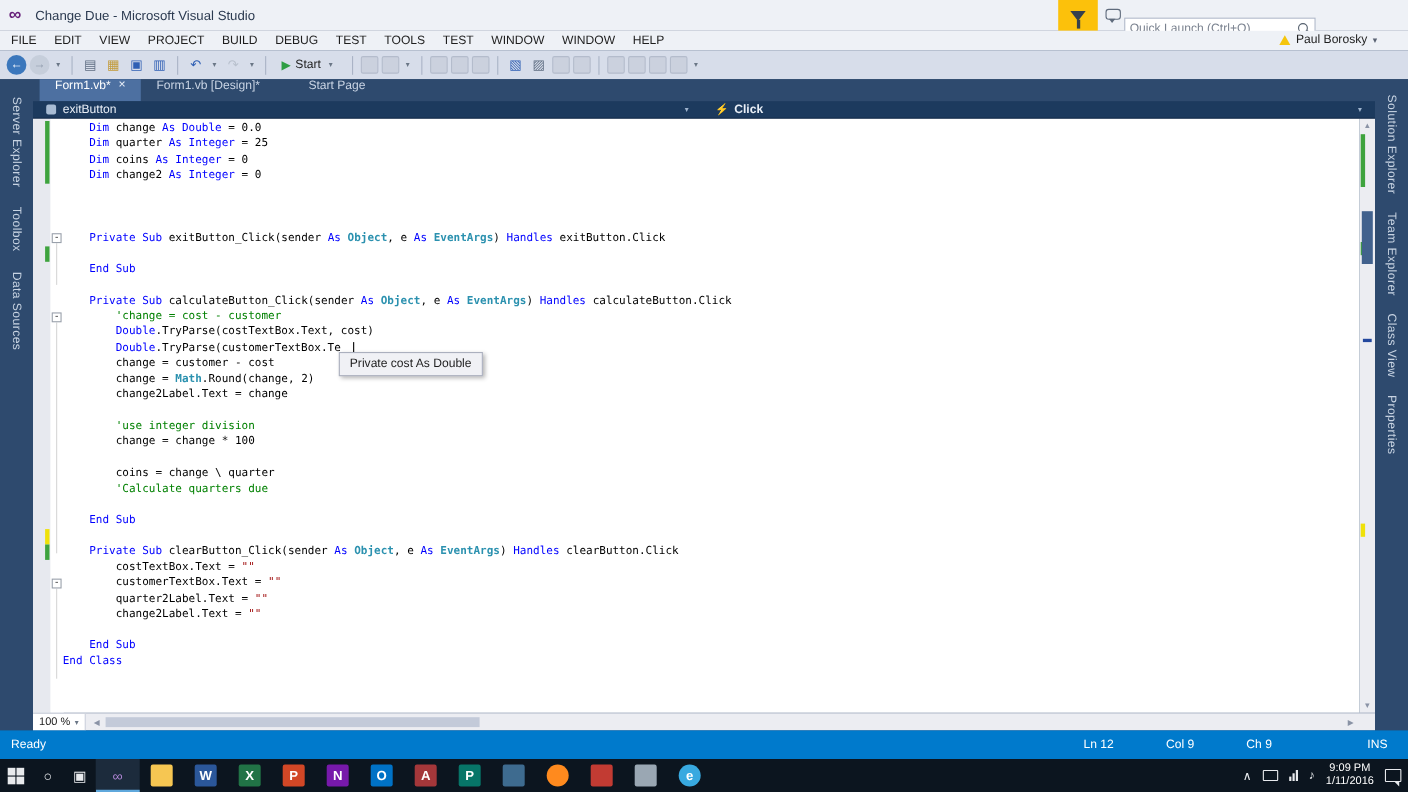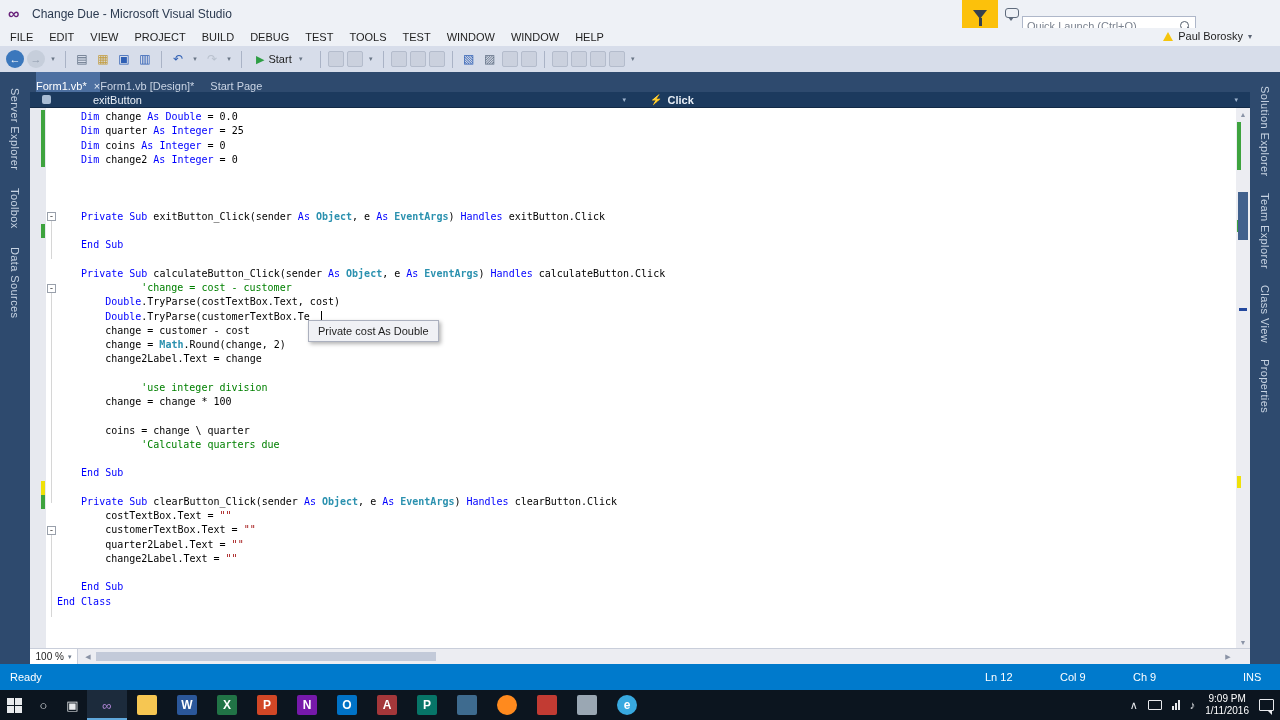--- a/index.html
+++ b/index.html
@@ -47,48 +47,48 @@
   
   .shell{position:absolute;left:0;top:72px;width:1280px;height:592px;background:#2E4A6E;}
 
   
   .left-strip{position:absolute;left:0;top:72px;width:30px;height:592px;display:flex;flex-direction:column;align-items:center;padding-top:16px;gap:18px;}
   .right-strip{position:absolute;left:1250px;top:72px;width:30px;height:592px;display:flex;flex-direction:column;align-items:center;padding-top:14px;gap:16px;}
   .v-tab{writing-mode:vertical-rl;font-size:11px;color:#C7D3E2;letter-spacing:0.4px;cursor:default;}
 
   
   .tabstrip{position:absolute;left:30px;top:72px;width:1220px;height:20px;display:flex;align-items:flex-end;padding-left:6px;}
-  .doc-tab{height:20px;display:flex;align-items:flex-end;padding:0 0;font-size:11px;color:#C9D4E4;cursor:default;gap:7px;}
+  .doc-tab{height:20px;display:flex;align-items:flex-start;padding:0 14px;font-size:11px;color:#C9D4E4;cursor:default;gap:7px;}
   .doc-tab.active{background:#4D70A1;color:#FFFFFF;}
   .doc-tab:nth-child(3){margin-left:16px;}
   .tab-close{font-size:11px;line-height:11px;color:#E6EDF7;}
 
   
   .navbar{position:absolute;left:30px;top:92px;width:1220px;height:16px;background:#1C3A5E;border-bottom:1px solid #122A46;}
   .combo{position:absolute;top:0;height:15px;display:flex;align-items:center;font-size:11px;color:#E8EEF6;}
-  .combo-left{left:6px;width:596px;gap:36px;}
+  .combo-left{left:6px;width:596px;}
   .combo-right{left:610px;width:604px;}
   .combo .caret{position:absolute;right:6px;font-size:7px;color:#9FB4CE;}
   .scope-ic{width:9px;height:9px;background:#A8BCD4;border-radius:2px;margin:0 6px 0 6px;}
   .event-ic{color:#F0C419;font-size:10px;margin:0 5px 0 10px;}
   .combo-right .member{font-weight:bold;}
 
   
   .editor{position:absolute;left:30px;top:108px;width:1206px;height:540px;background:#FFFFFF;overflow:hidden;}
   .ind-margin{position:absolute;left:0;top:0;width:16px;height:100%;background:#E7E9EF;}
   .outline-margin{position:absolute;left:16px;top:0;width:12px;height:100%;background:#FFFFFF;}
   .changebar{position:absolute;left:11px;width:4px;}
   .cb-green{background:#3EA33E;}
   .cb-yellow{background:#EFE109;}
   .guide{position:absolute;left:21px;width:1px;background:#D6D6D6;}
   .collapse-box{position:absolute;left:17px;width:9px;height:9px;background:#FFFFFF;border:1px solid #99A0AB;
     font-size:9px;line-height:6px;text-align:center;color:#333;font-family:"DejaVu Sans Mono",monospace;}
   .code{position:absolute;left:27px;top:2px;font-family:"DejaVu Sans Mono","Liberation Mono",monospace;font-size:10px;}
   .code-line{height:14.25px;white-space:pre;line-height:14.25px;}
-  .t-pl{color:#000000;} .t-kw{color:#0000FF;} .t-ty{color:#2B91AF;font-weight:bold;} .t-cm{color:#008000;margin-left:36px;} .t-st{color:#A31515;}
+  .t-pl{color:#000000;} .t-kw{color:#0000FF;} .t-ty{color:#2B91AF;font-weight:bold;} .t-cm{color:#008000;} .t-st{color:#A31515;}
   .caret-line{position:absolute;left:291px;top:203px;width:1px;height:11px;background:#000;}
   .tooltip{position:absolute;left:278px;top:212px;background:#F0F1F5;border:1px solid #ABB0BE;box-shadow:2px 2px 4px rgba(0,0,0,0.3);
     padding:4px 9px;font-size:11px;color:#1E1E1E;white-space:nowrap;z-index:5;}
 
   
   .vscroll{position:absolute;left:1236px;top:108px;width:14px;height:540px;background:#ECEDF2;}
   .vs-arrow{position:absolute;left:0;width:14px;height:12px;display:flex;align-items:center;justify-content:center;font-size:7px;color:#8A93A6;}
   .vs-up{top:0;} .vs-down{bottom:0;}
   .vs-thumb{position:absolute;left:2px;top:84px;width:10px;height:48px;background:#41618D;}
   .vs-mark{position:absolute;left:1px;width:4px;}

